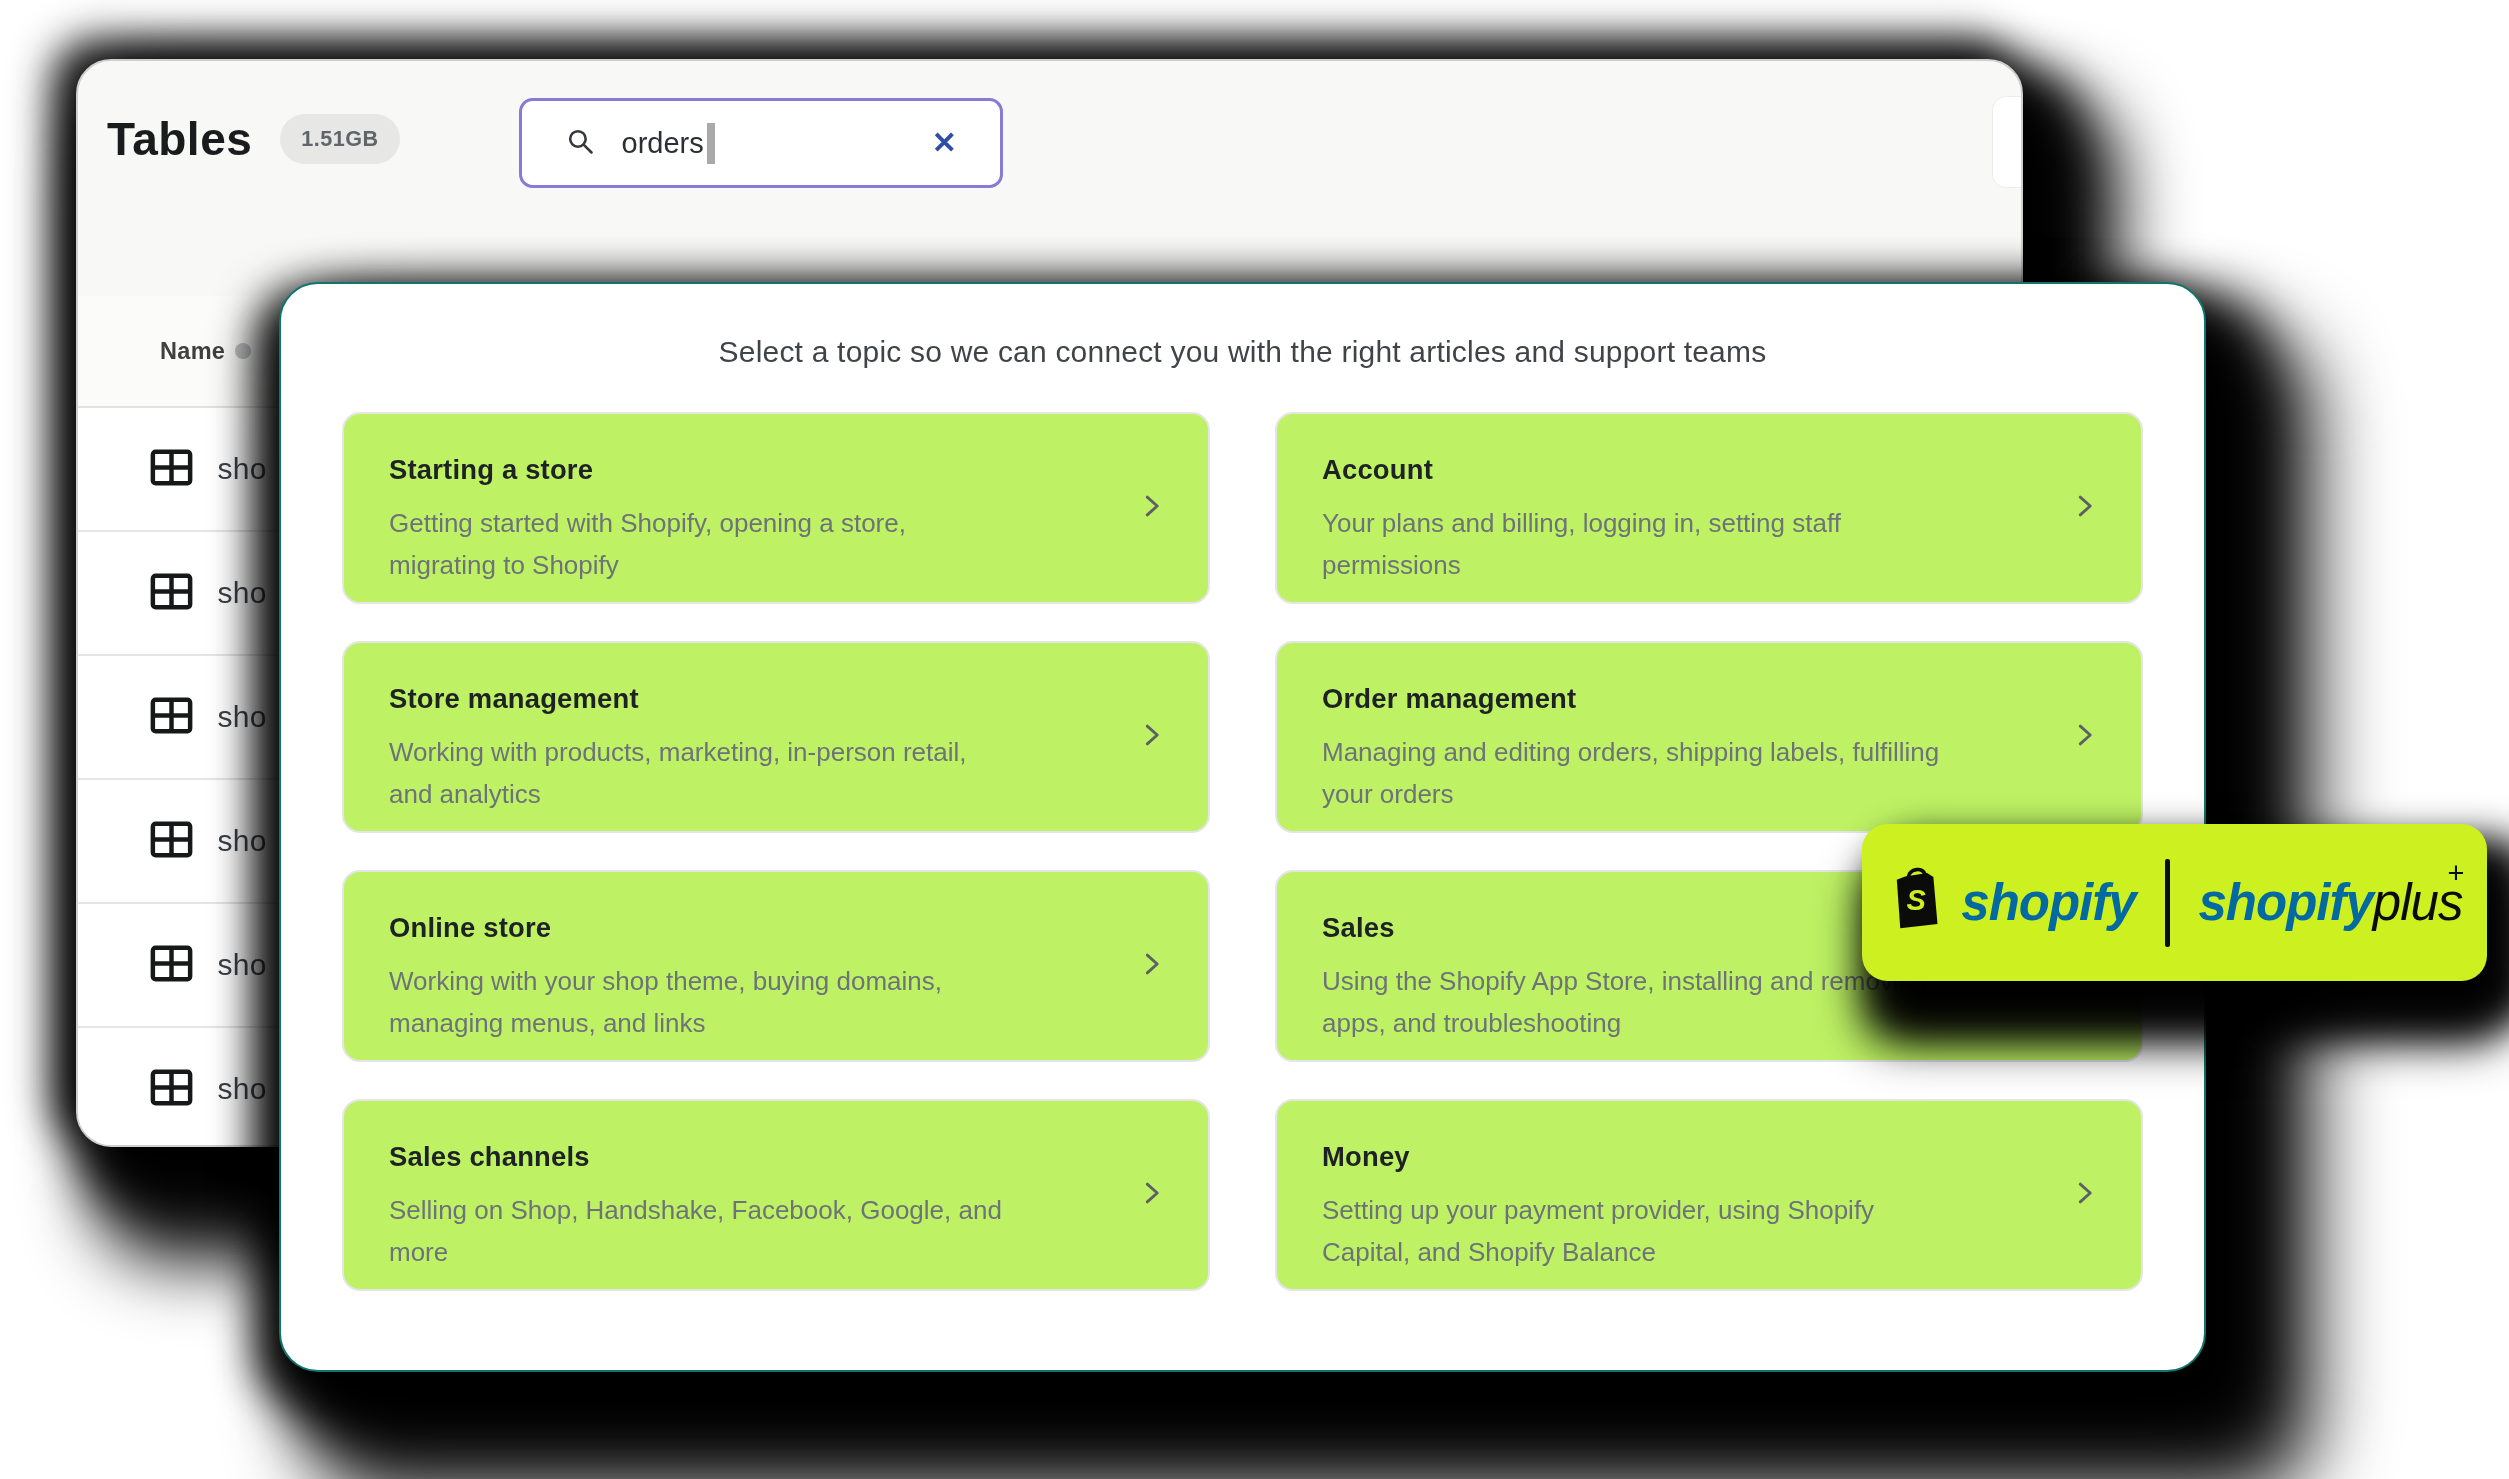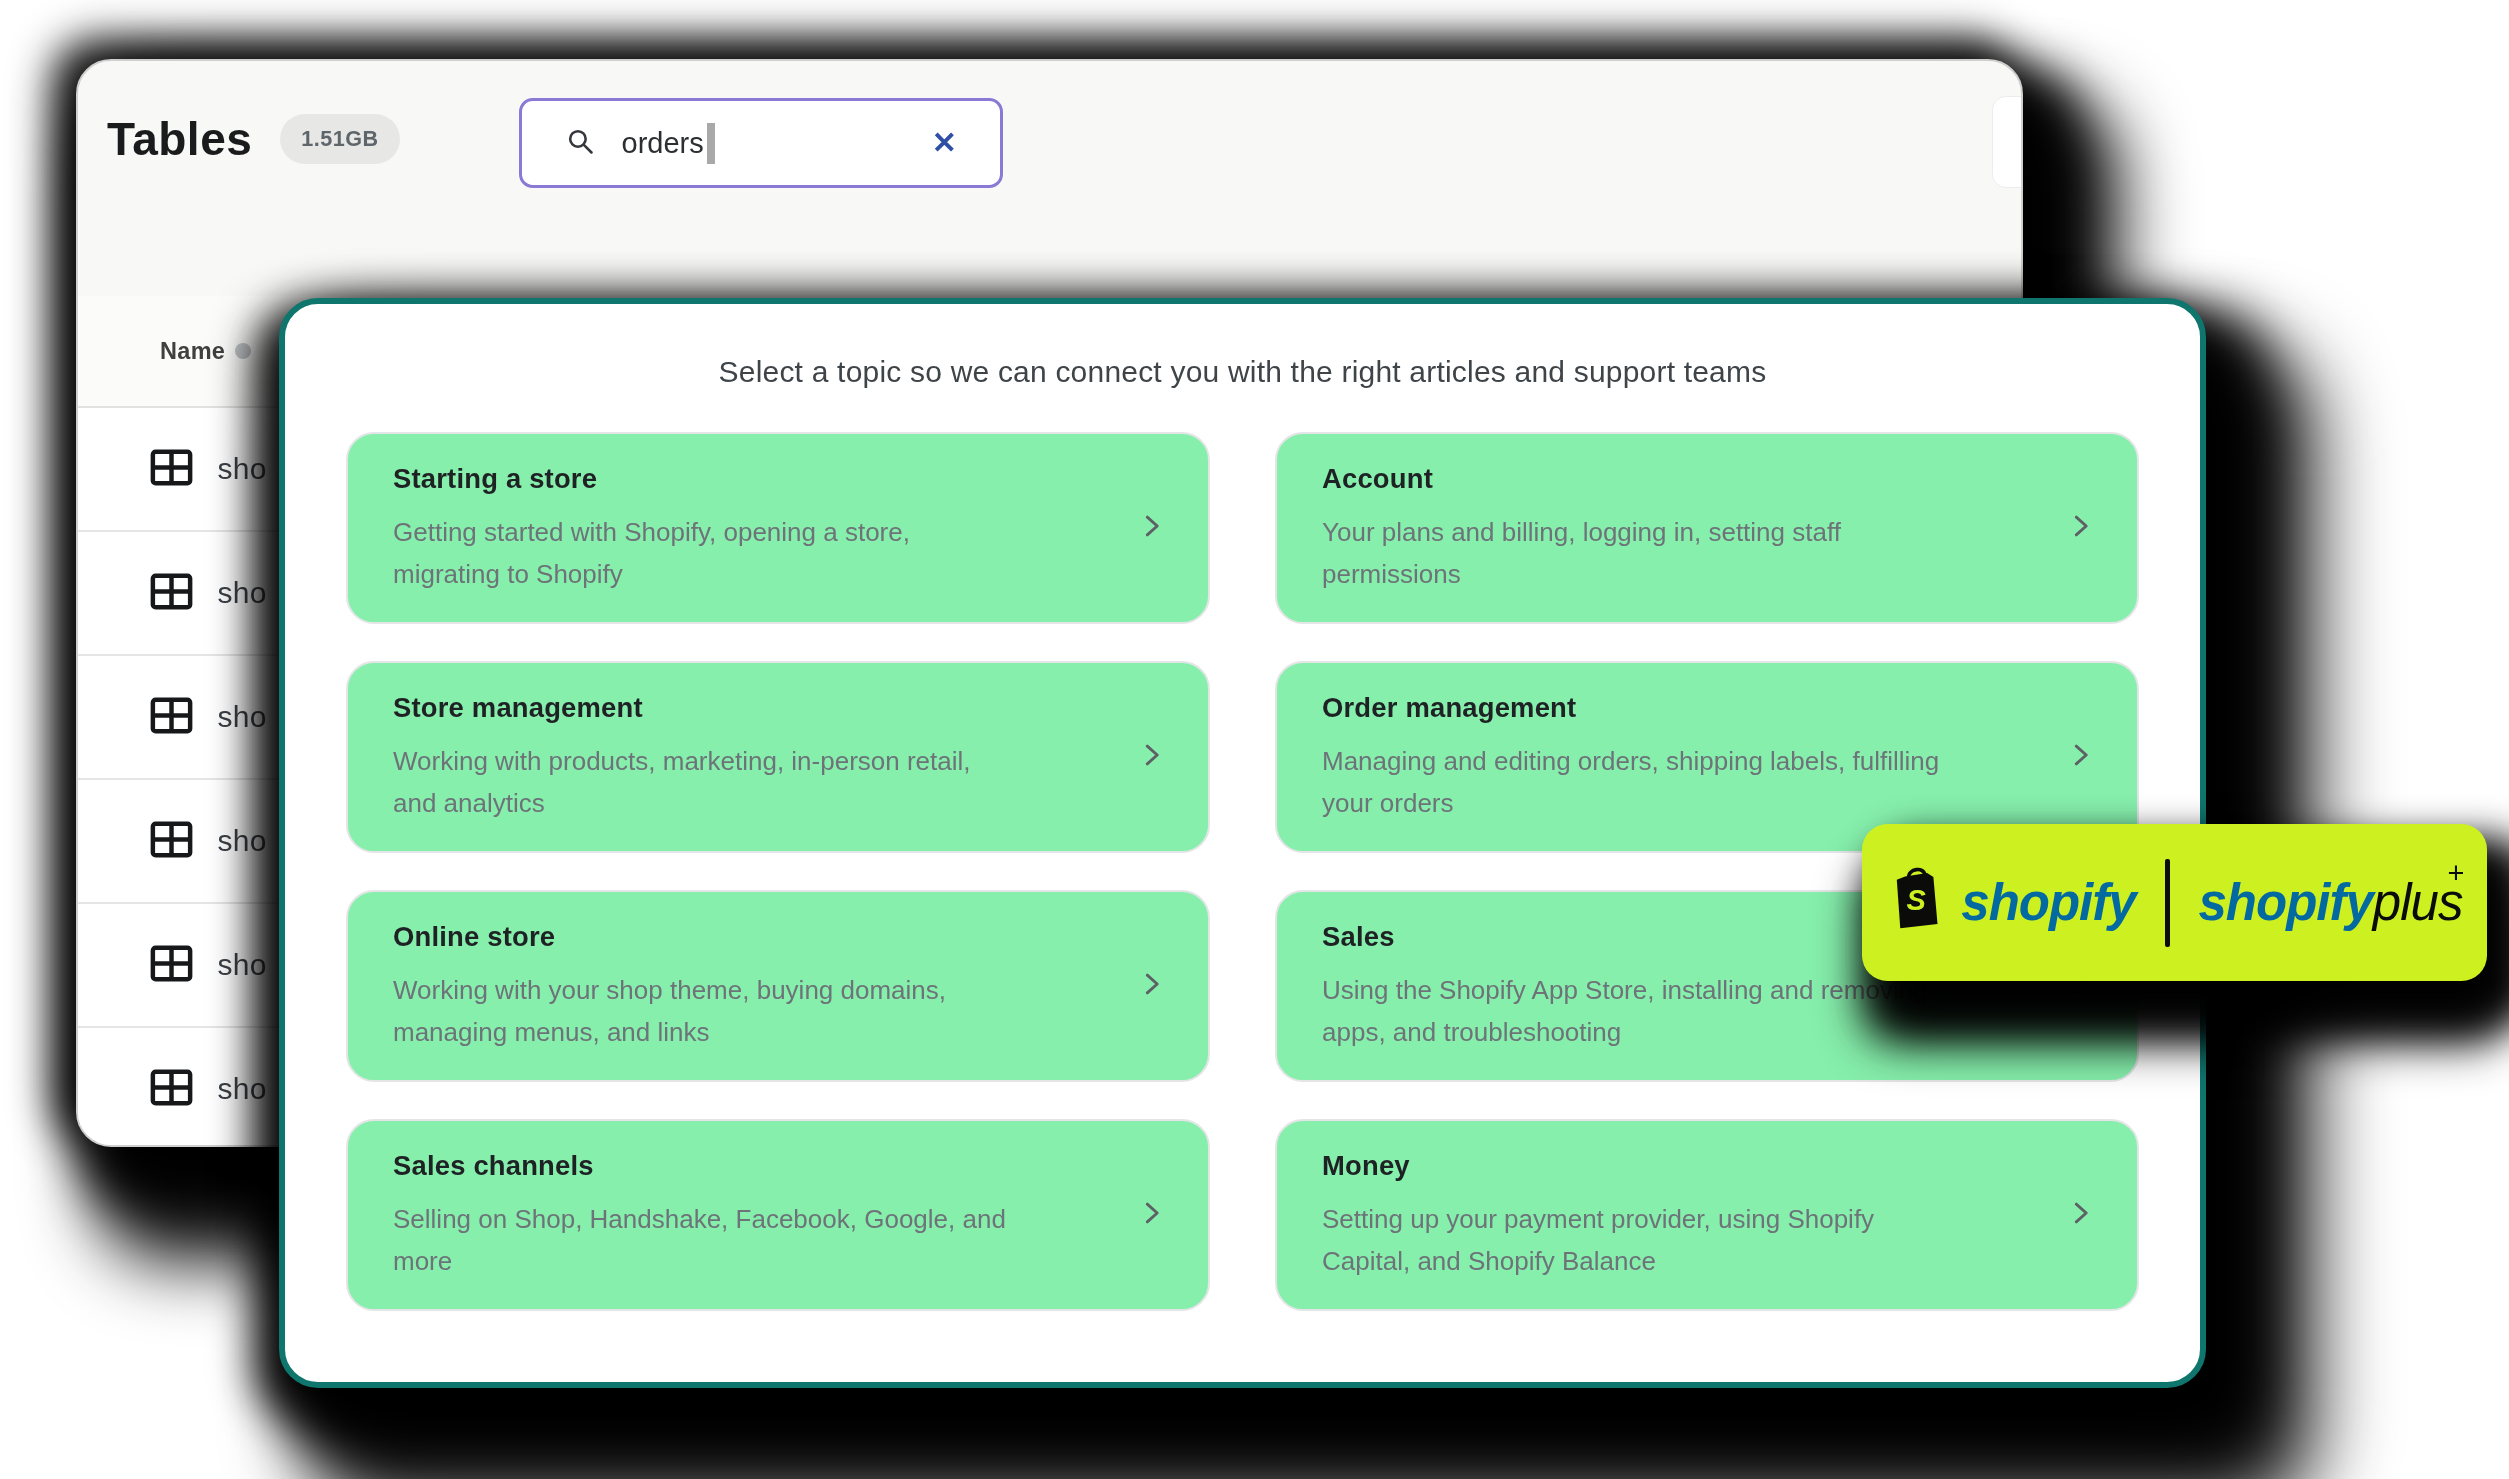--- a/index.html
+++ b/index.html
@@ -34,34 +34,34 @@
   .table-head { height:112px; display:flex; align-items:center; padding-left:82px;
                 border-bottom:2px solid #e2e2e2; background:#fbfbfa; }
   .table-head-label { font-size:23.5px; font-weight:bold; color:#404040; letter-spacing:0.3px; }
   .sort-dot { width:15.7px; height:15.7px; border-radius:50%; background:#c2c5c8; margin-left:9.8px; }
   .table-row { height:124px; display:flex; align-items:center; padding-left:71px; gap:23.5px;
                background:#ffffff; border-bottom:2px solid #e5e5e6; }
   .table-row .row-label { font-size:30px; color:#3b4147; font-weight:500; letter-spacing:0.3px; }
 
   
   .topics-modal {
-    position:absolute; left:279px; top:298px; width:1927px; height:1090px;
-    background:#ffffff; border:6px solid #0f766e; border-radius:39px; z-index:2;
+    position:absolute; left:279px; top:282px; width:1927px; height:1090px;
+    background:#ffffff; border:2px solid #0f766e; border-radius:39px; z-index:2;
     overflow:hidden;
     box-shadow: 33px 39px 51px 27.4px rgba(0,0,0,0.97),
                 -13.7px 17.6px 43px 9.8px rgba(0,0,0,0.92),
                 69px 88px 78px 39px rgba(0,0,0,0.9);
   }
   .modal-title { margin-top:51px; text-align:center; font-size:30px; font-weight:500;
                  color:#3f4449; letter-spacing:0.2px; }
   .topics-grid { margin:43px 61px 0 61px; display:grid;
                  grid-template-columns:1fr 1fr; grid-auto-rows:192px;
                  column-gap:65px; row-gap:37px; }
-  .topic-card { position:relative; background:#86efac; border:2px solid #e4e5e7;
-                border-radius:28px; padding:29px 196px 0 45px; cursor:pointer; }
+  .topic-card { position:relative; background:#bef264; border:2px solid #e4e5e7;
+                border-radius:18px; padding:40px 196px 0 45px; cursor:pointer; }
   .topic-title { font-size:27.4px; font-weight:bold; color:#1f2224; letter-spacing:0.2px; }
   .topic-desc { margin-top:17px; font-size:26px; line-height:1.6; color:#6d7378; max-width:647px; }
   .topic-chevron { position:absolute; right:43px; top:50%; transform:translateY(-50%); color:#5d6165; }
 
   
   .brand-badge {
     position:absolute; left:1862px; top:824px; width:625px; height:157px;
     border-radius:25.5px; z-index:3; display:flex; align-items:center; justify-content:center;
     box-shadow: 29px 29px 37px 15.7px rgba(0,0,0,0.96), 9.8px 53px 45px 9.8px rgba(0,0,0,0.9);
   }

